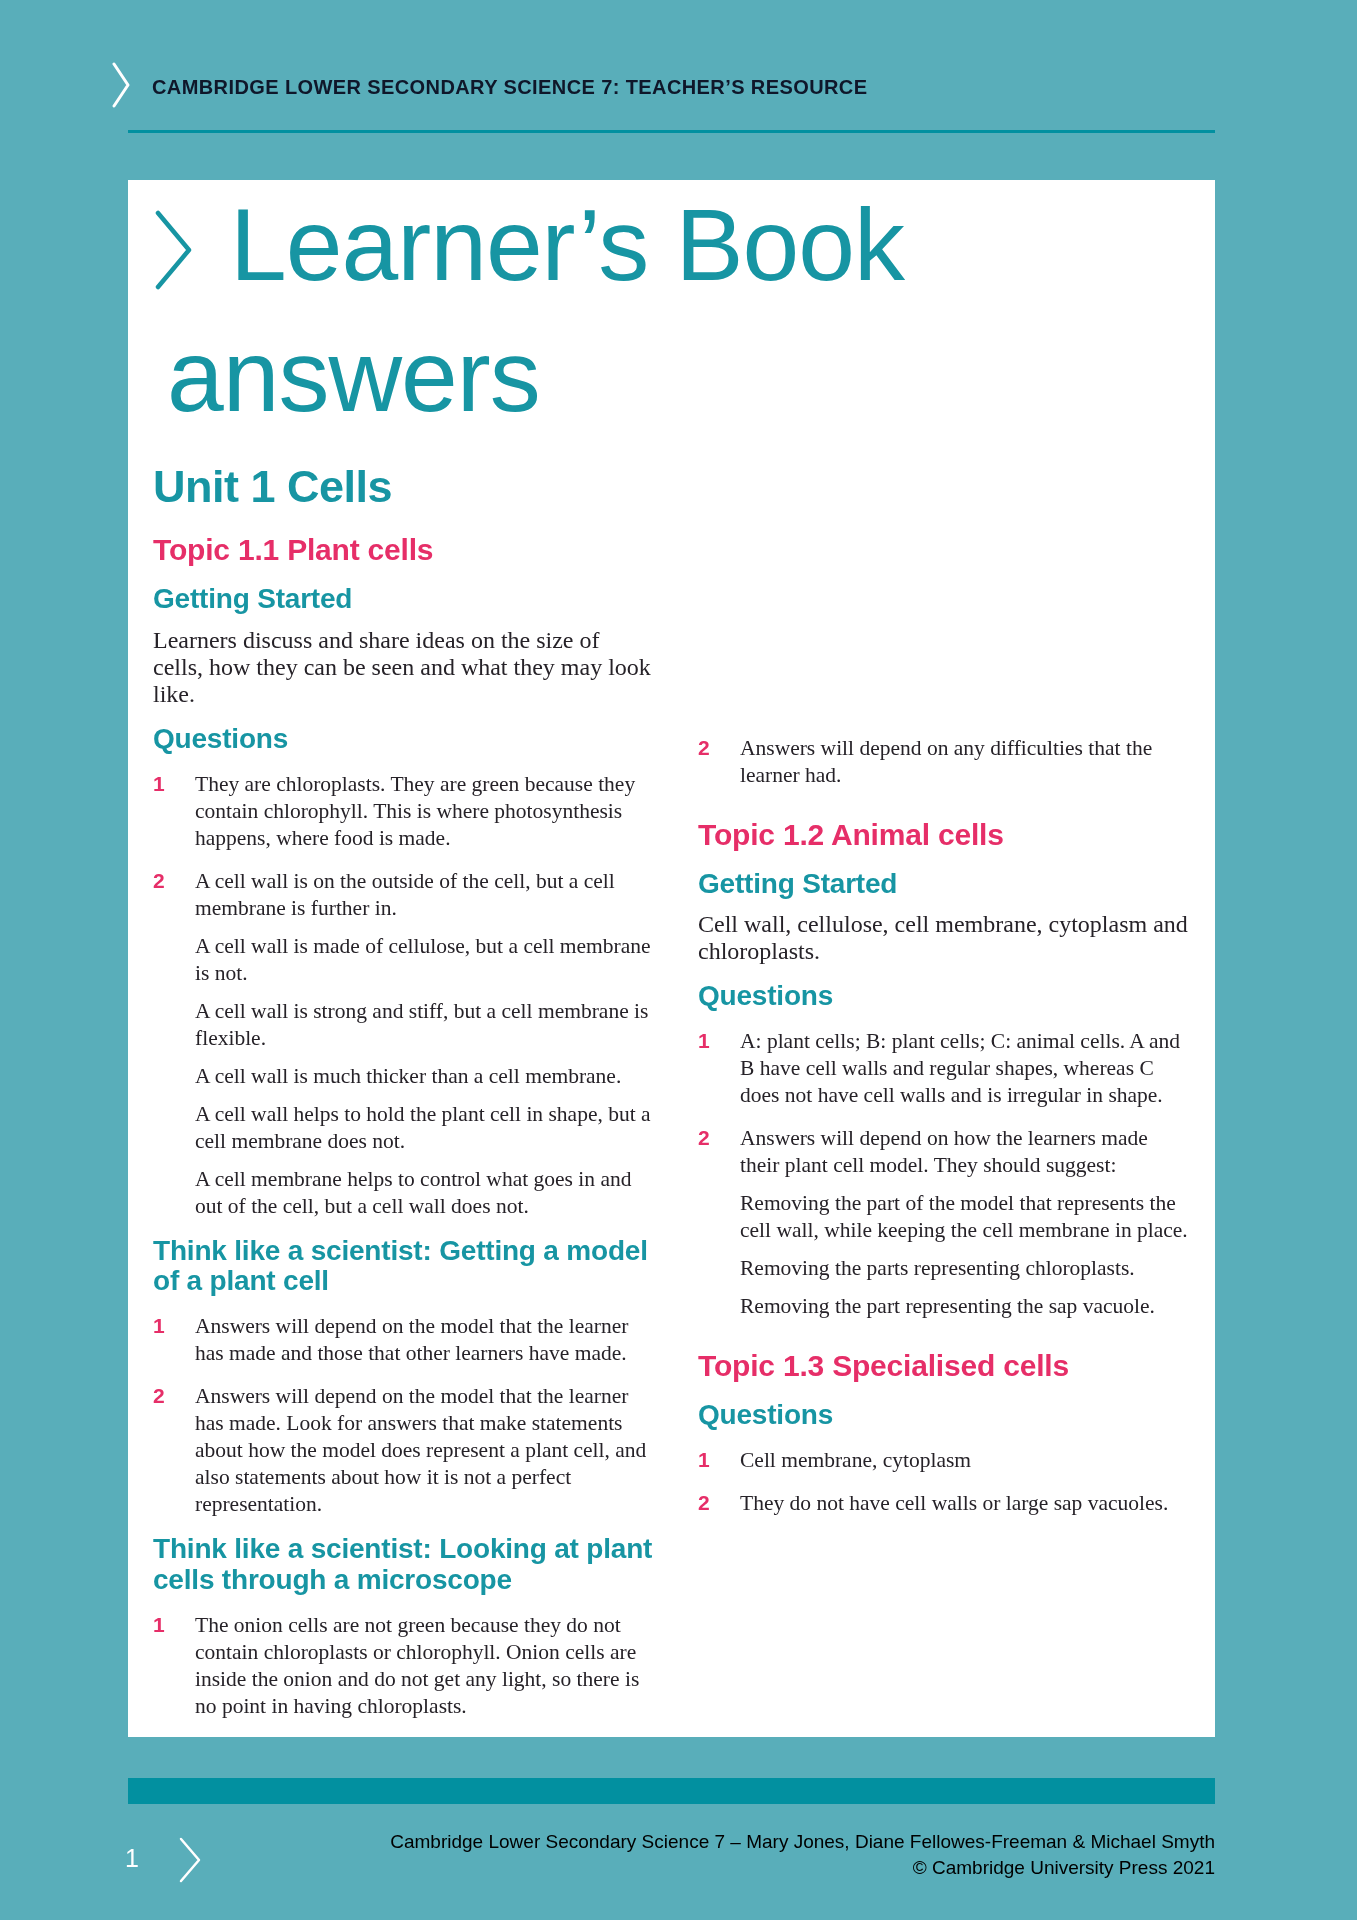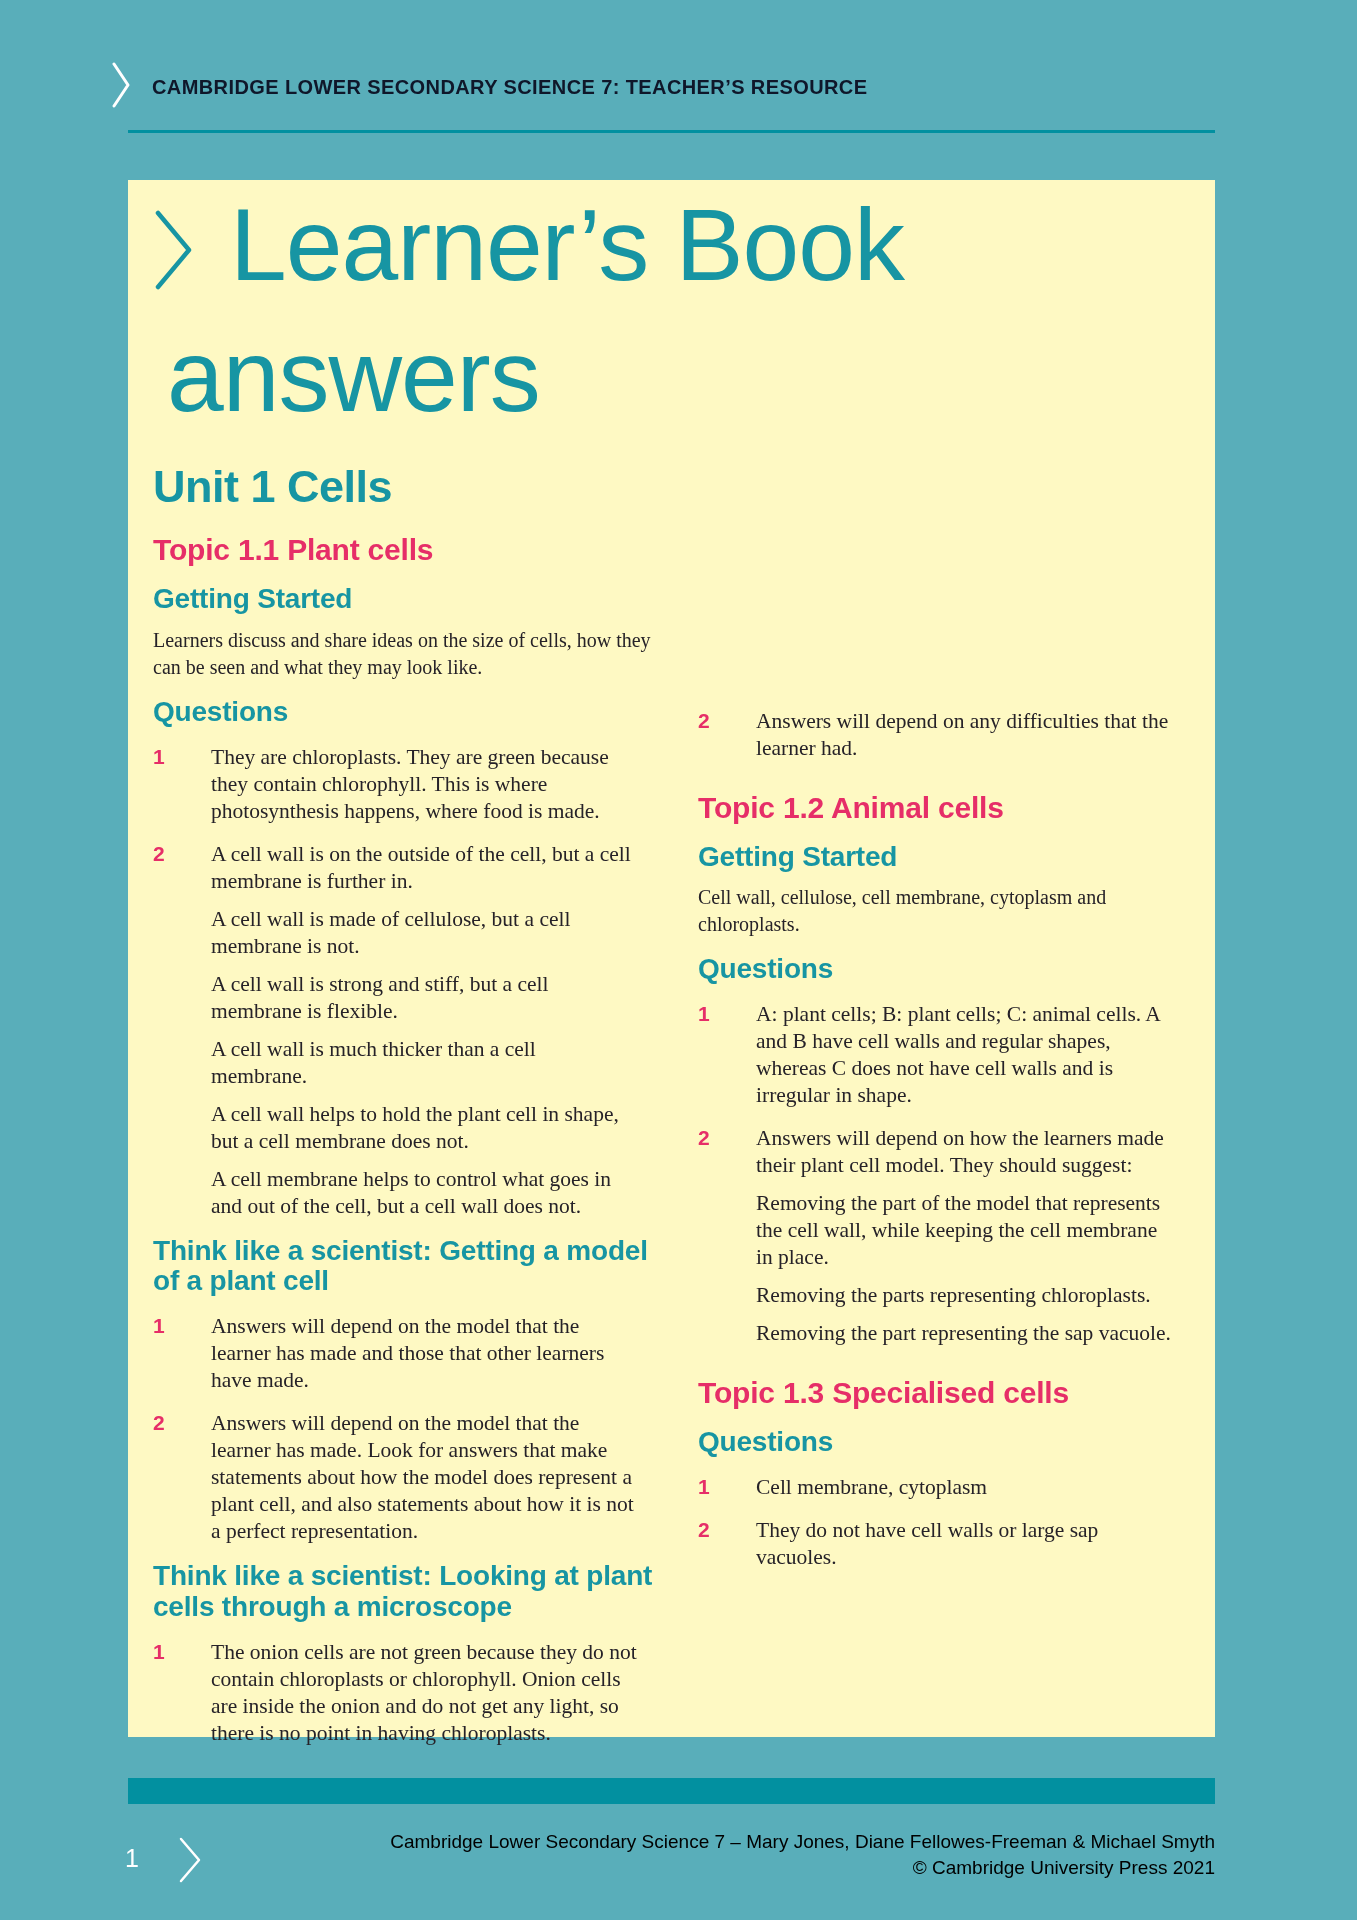--- a/index.html
+++ b/index.html
@@ -22,21 +22,21 @@
   .header-rule {
     position:absolute; left:128px; top:130px;
     width:1087px; height:3px;
     background:var(--accent-dark,#0290A0);
   }
 
   
   .card {
     position:absolute; left:128px; top:180px;
     width:1087px; height:1557px;
-    background:#fef9c3;
+    background:#ffffff;
   }
 
   .title-chevron { position:absolute; left:27px; top:30px; }
   .title-line {
     position:absolute; font-size:102px; line-height:1;
     color:var(--teal-heading,#1795A3); letter-spacing:-1px; white-space:nowrap;
   }
   .title-line-1 { left:102px; top:14px; }
   .title-line-2 { left:39px;  top:145px;text-align:right; }
 
@@ -60,36 +60,36 @@
     color:var(--pink-heading,#E62E68);
     margin-top:28px;
   }
   .sub-heading {
     font-size:28px; font-weight:bold; line-height:1.1; letter-spacing:-.2px;
     color:var(--teal-heading,#1795A3);
     margin-top:16px;
   }
   .body-para {
     font-family:"Liberation Serif",serif;
-    font-size:20px; line-height:27px;
+    font-size:24px; line-height:27px;
     color:var(--body-text,#262228);
     margin-top:12px;
   }
   .answer-item { display:flex; margin-top:16px; }
   .item-number {
     flex:none; width:42px; padding-top:1px;
     font-size:21px; font-weight:bold;
     color:var(--pink-heading,#E62E68);
   }
   .item-body { flex:1; }
   .item-body p {
     font-family:"Liberation Serif",serif;
     font-size:21.5px; line-height:27px;
     color:var(--body-text,#262228);
-    margin:0 16px 11px;
+    margin:0 0 11px;
   }
   .item-body p:last-child { margin-bottom:0; }
 
   
   .footer-bar {
     position:absolute; left:128px; top:1778px;
     width:1087px; height:26px;
     background:var(--accent-dark,#0290A0);
   }
   .page-number {

